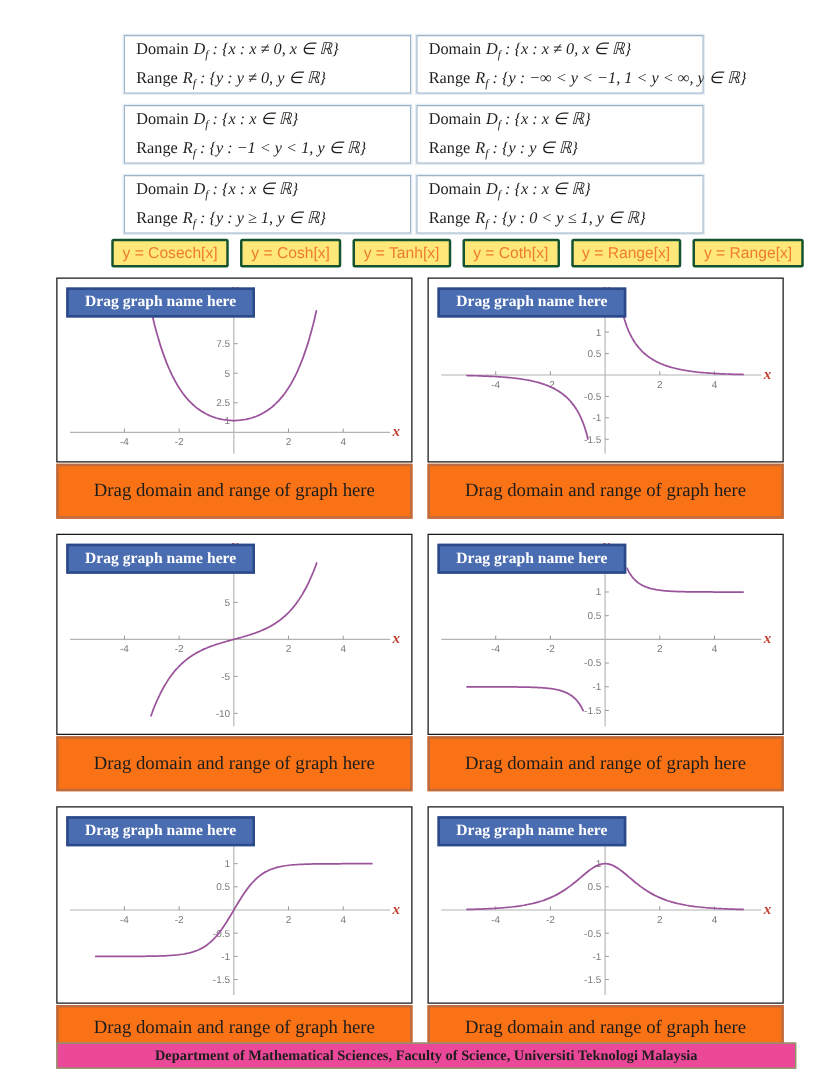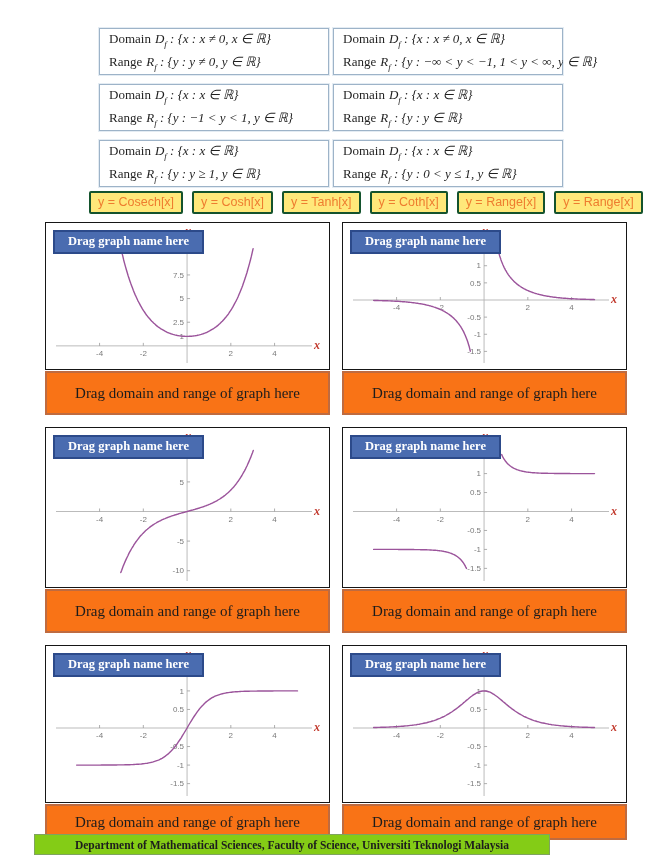--- a/index.html
+++ b/index.html
@@ -36,22 +36,22 @@
   .drag-label { position:absolute; left:7px; top:7px; z-index:2;
                 background:#4a6cb0; border:2px solid #2c4a8a; color:#ffffff;
                 font-weight:bold; font-size:12.5px; padding:2px 13px 3px; cursor:pointer; }
   .plot { position:absolute; inset:0; }
   .drop-bar { background:#f97316; border:2px solid #bf6b40; margin-top:1px;
               display:flex; align-items:center; justify-content:center;
               font-size:15px; color:#1c1c1c; cursor:pointer; }
   .cell.r1 .drop-bar, .cell.r2 .drop-bar { height:44px; }
   .cell.r3 .drop-bar { height:36px; }
 
-  .footer { position:absolute; left:34px; top:834px; width:516px; height:21px;
-            background:#84cc16; border:1px solid #7fa35f;
+  .footer { position:absolute; left:45px; top:834px; width:592px; height:21px;
+            background:#ec4899; border:1px solid #7fa35f;
             display:flex; align-items:center; justify-content:center;
             font-size:11.5px; font-weight:bold; color:#1d1d1d; }
 </style>
 </head>
 <body>
 
 <div class="page">
 
   <section class="cards">
     <div class="card">

